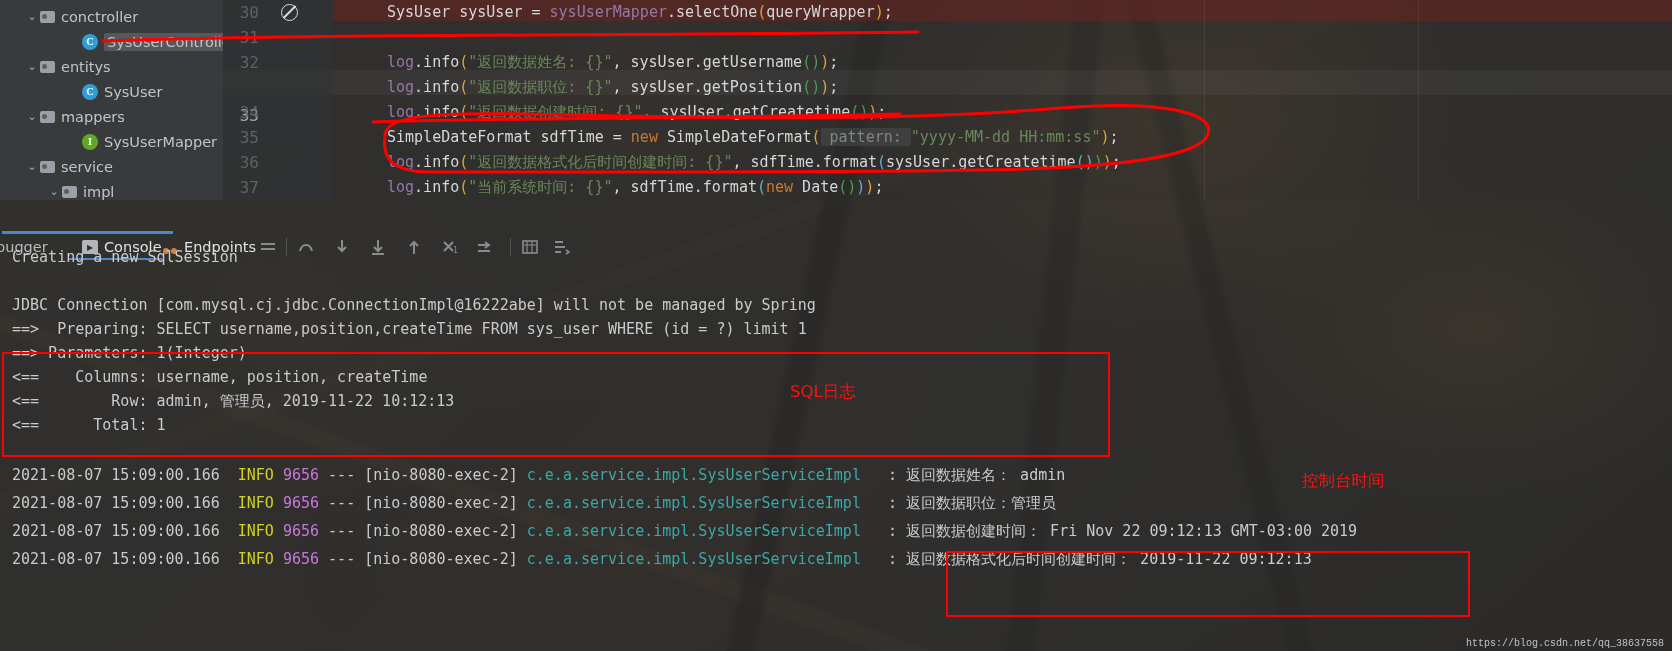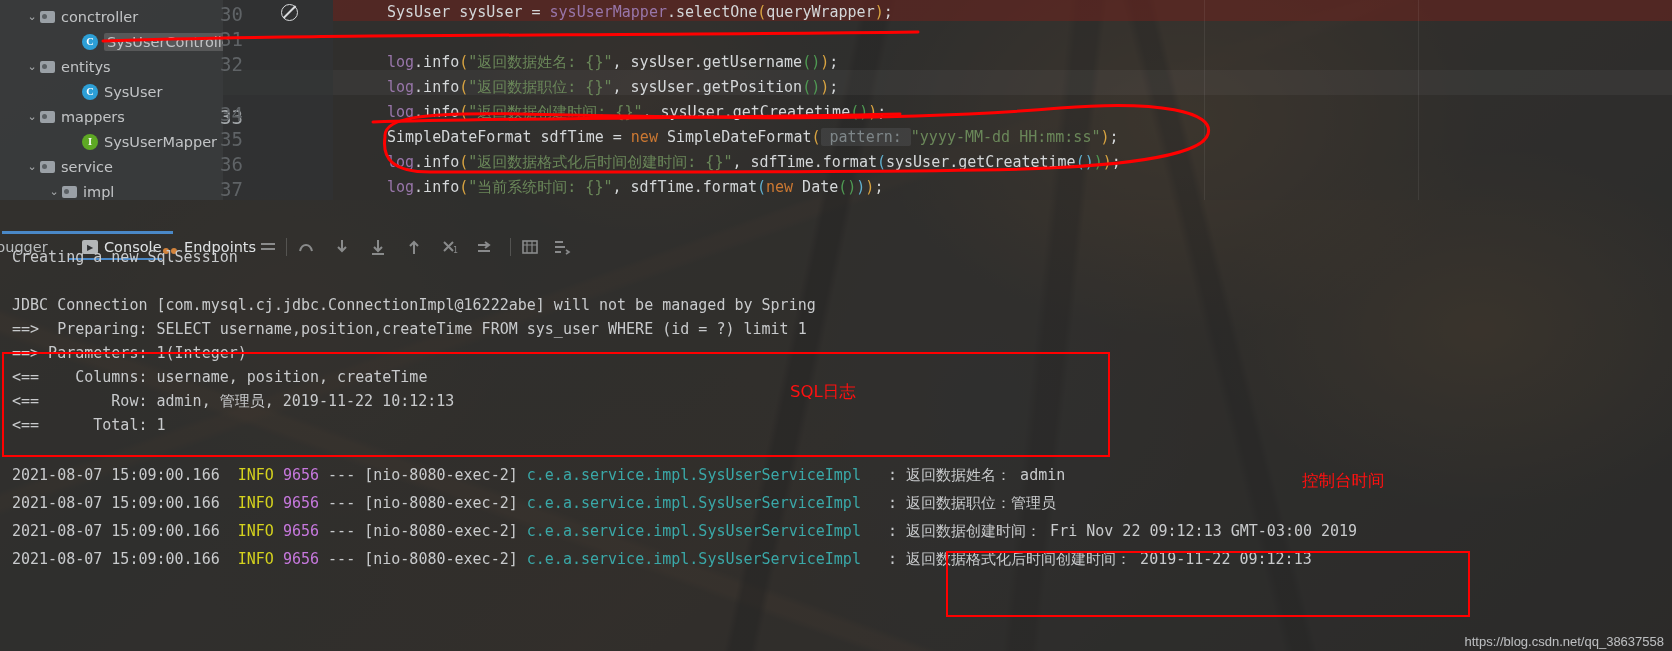--- a/index.html
+++ b/index.html
@@ -66,22 +66,22 @@
     font-family: "Liberation Serif", serif;
   }
   .iface-ico { background: #5ea824; }
   .tree-label.sel { background: rgba(160,160,160,0.30); padding: 1px 3px; border-radius: 2px; }
 
   .gutter {
     position: absolute; left: 223px; top: 0; width: 110px; height: 200px;
     background: rgba(49,51,53,0.62);
   }
   .lineno {
-    position: absolute; right: 90px; width: 40px; text-align: right;
-    font-family: "DejaVu Sans Mono", monospace; font-size: 19px; color: #5f6366;
+    position: absolute; right: 74px; width: 40px; text-align: right;
+    font-family: "DejaVu Sans Mono", monospace; font-size: 16px; color: #5f6366;
   }
   .lineno.cur { color: #a4a8ab; margin-top: 28px; }
   .ban-ico {
     position: absolute; left: 58px; width: 17px; height: 17px; border-radius: 50%;
     border: 1.8px solid #d9dbdd;
   }
   .ban-ico::after {
     content: ""; position: absolute; left: -1px; top: 5.5px; width: 17px; height: 1.8px;
     background: #d9dbdd; transform: rotate(-45deg);
   }
@@ -181,21 +181,21 @@
 
   
   .ann-box { position: absolute; border: 2px solid #ff0000; pointer-events: none; }
   .ann-label {
     position: absolute; color: #ff1010; font-family: "DejaVu Sans", sans-serif;
     font-size: 16.5px; font-weight: 500; white-space: nowrap;
   }
   .ann-svg { position: absolute; pointer-events: none; }
   .watermark {
     position: absolute; right: 8px; bottom: 2px;
-    font-family: Liberation Sans, sans-serif; font-size: 13px;
+    font-family: Liberation Mono, monospace; font-size: 10px;
     color: rgba(225,228,230,0.80);
   }
 </style>
 </head>
 <body>
 
 <div id="root">
 
   <div class="bg-art"></div>
   <div class="bg-strokes"></div>

